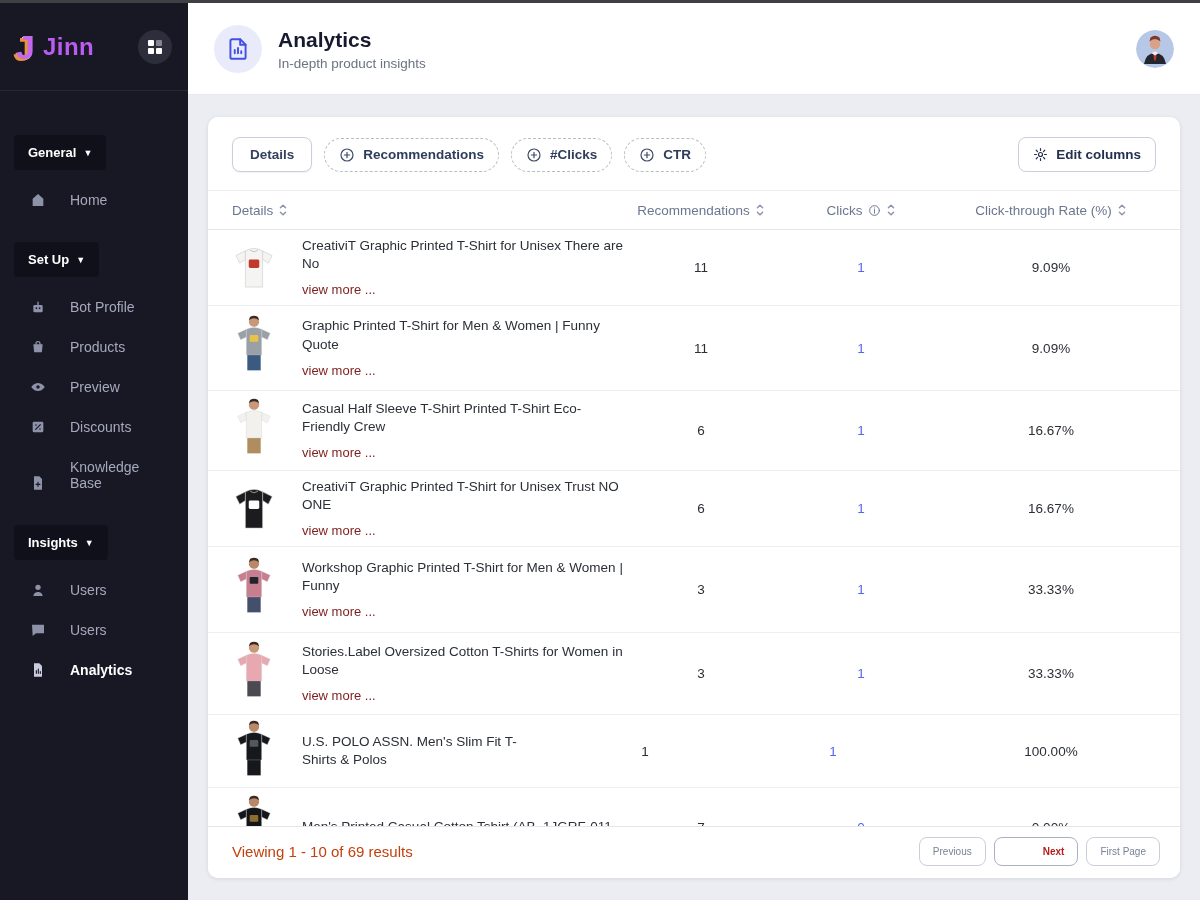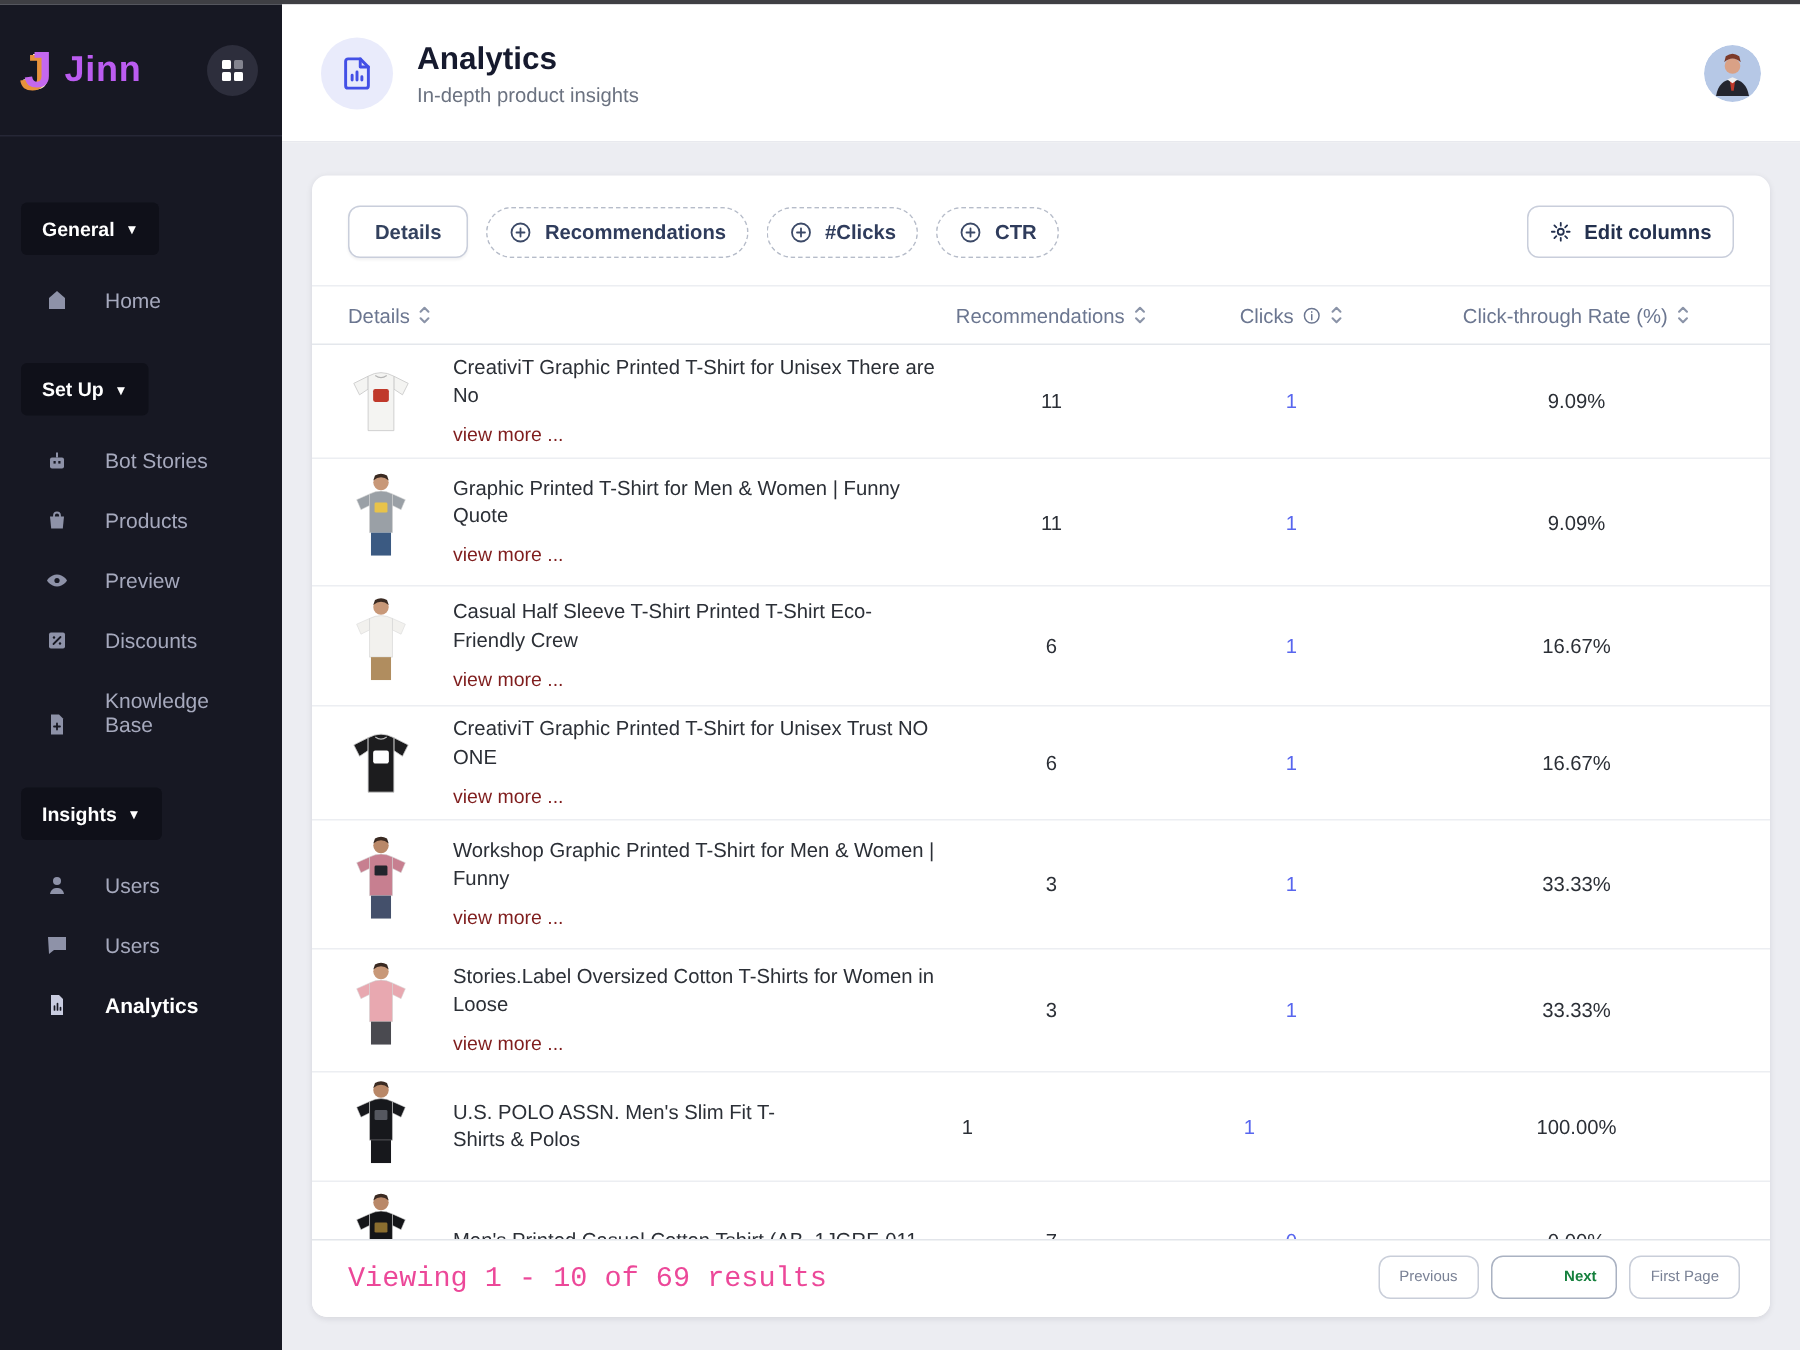--- a/index.html
+++ b/index.html
@@ -63,23 +63,23 @@
   .cell-details { display:flex; align-items:center; gap:26px; min-width:0; }
   .prod-img { width:44px; flex:none; display:flex; align-items:center; justify-content:center; }
   .prod-title { font-size:13.5px; color:#2b2f36; line-height:1.35; }
   .view-more { font-size:13px; color:#7f1d1d; margin-top:9px; cursor:pointer; text-decoration:none; display:inline-block; }
   .cell-num { text-align:center; font-size:13.5px; color:#2b2f36; }
   .cell-clicks { text-align:center; font-size:13.5px; }
   .cell-clicks a { color:#5866ee; text-decoration:none; cursor:pointer; }
 
   
   .tfoot { flex:none; display:flex; align-items:center; padding:10px 20px 12px 24px; border-top:1px solid #e2e5ea; background:#fff; }
-  .foot-status { font-size:19px; color:#ec4899; flex:1;font-family:Liberation Mono, monospace; }
+  .foot-status { font-size:15px; color:#c2410c; flex:1; }
   .pg-btn { background:#fff; border:1px solid #c9ced9; border-radius:8px; padding:8px 13px; font-size:10px; color:#7a8296; margin-left:8px; cursor:pointer; }
-  .pg-btn.accent { color:#15803d; border-color:#aab2c2; font-weight:bold;padding-left:48px; }
+  .pg-btn.accent { color:#b91c1c; border-color:#aab2c2; font-weight:bold;padding-left:48px; }
 </style>
 </head>
 <body>
 
 <div class="page">
   <div class="top-strip"></div>
   <div class="frame">
 
     <aside class="sidebar">
       <div class="logo-row">
@@ -109,21 +109,21 @@
             <span class="chev">▼</span>
           </div><div class="nav-item">
             <span class="ni">
               <svg viewBox="0 0 24 24">
                 <rect x="5" y="9" width="14" height="11" rx="2" fill="currentColor"></rect>
                 <rect x="11" y="4" width="2" height="5" fill="currentColor"></rect>
                 <rect x="8.5" y="12.5" width="2.2" height="2.6" fill="#171823"></rect>
                 <rect x="13.3" y="12.5" width="2.2" height="2.6" fill="#171823"></rect>
               </svg>
             </span>
-            <span>Bot Stories</span>
+            <span>Bot Profile</span>
           </div><div class="nav-item">
             <span class="ni">
               <svg viewBox="0 0 24 24">
                 <path d="M5 8h14l-1.2 12H6.2z" fill="currentColor"></path>
                 <path d="M9 9V7a3 3 0 0 1 6 0v2" fill="none" stroke="currentColor" stroke-width="1.8" stroke-linecap="round" stroke-linejoin="round"></path>
               </svg>
             </span>
             <span>Products</span>
           </div><div class="nav-item">
             <span class="ni">

